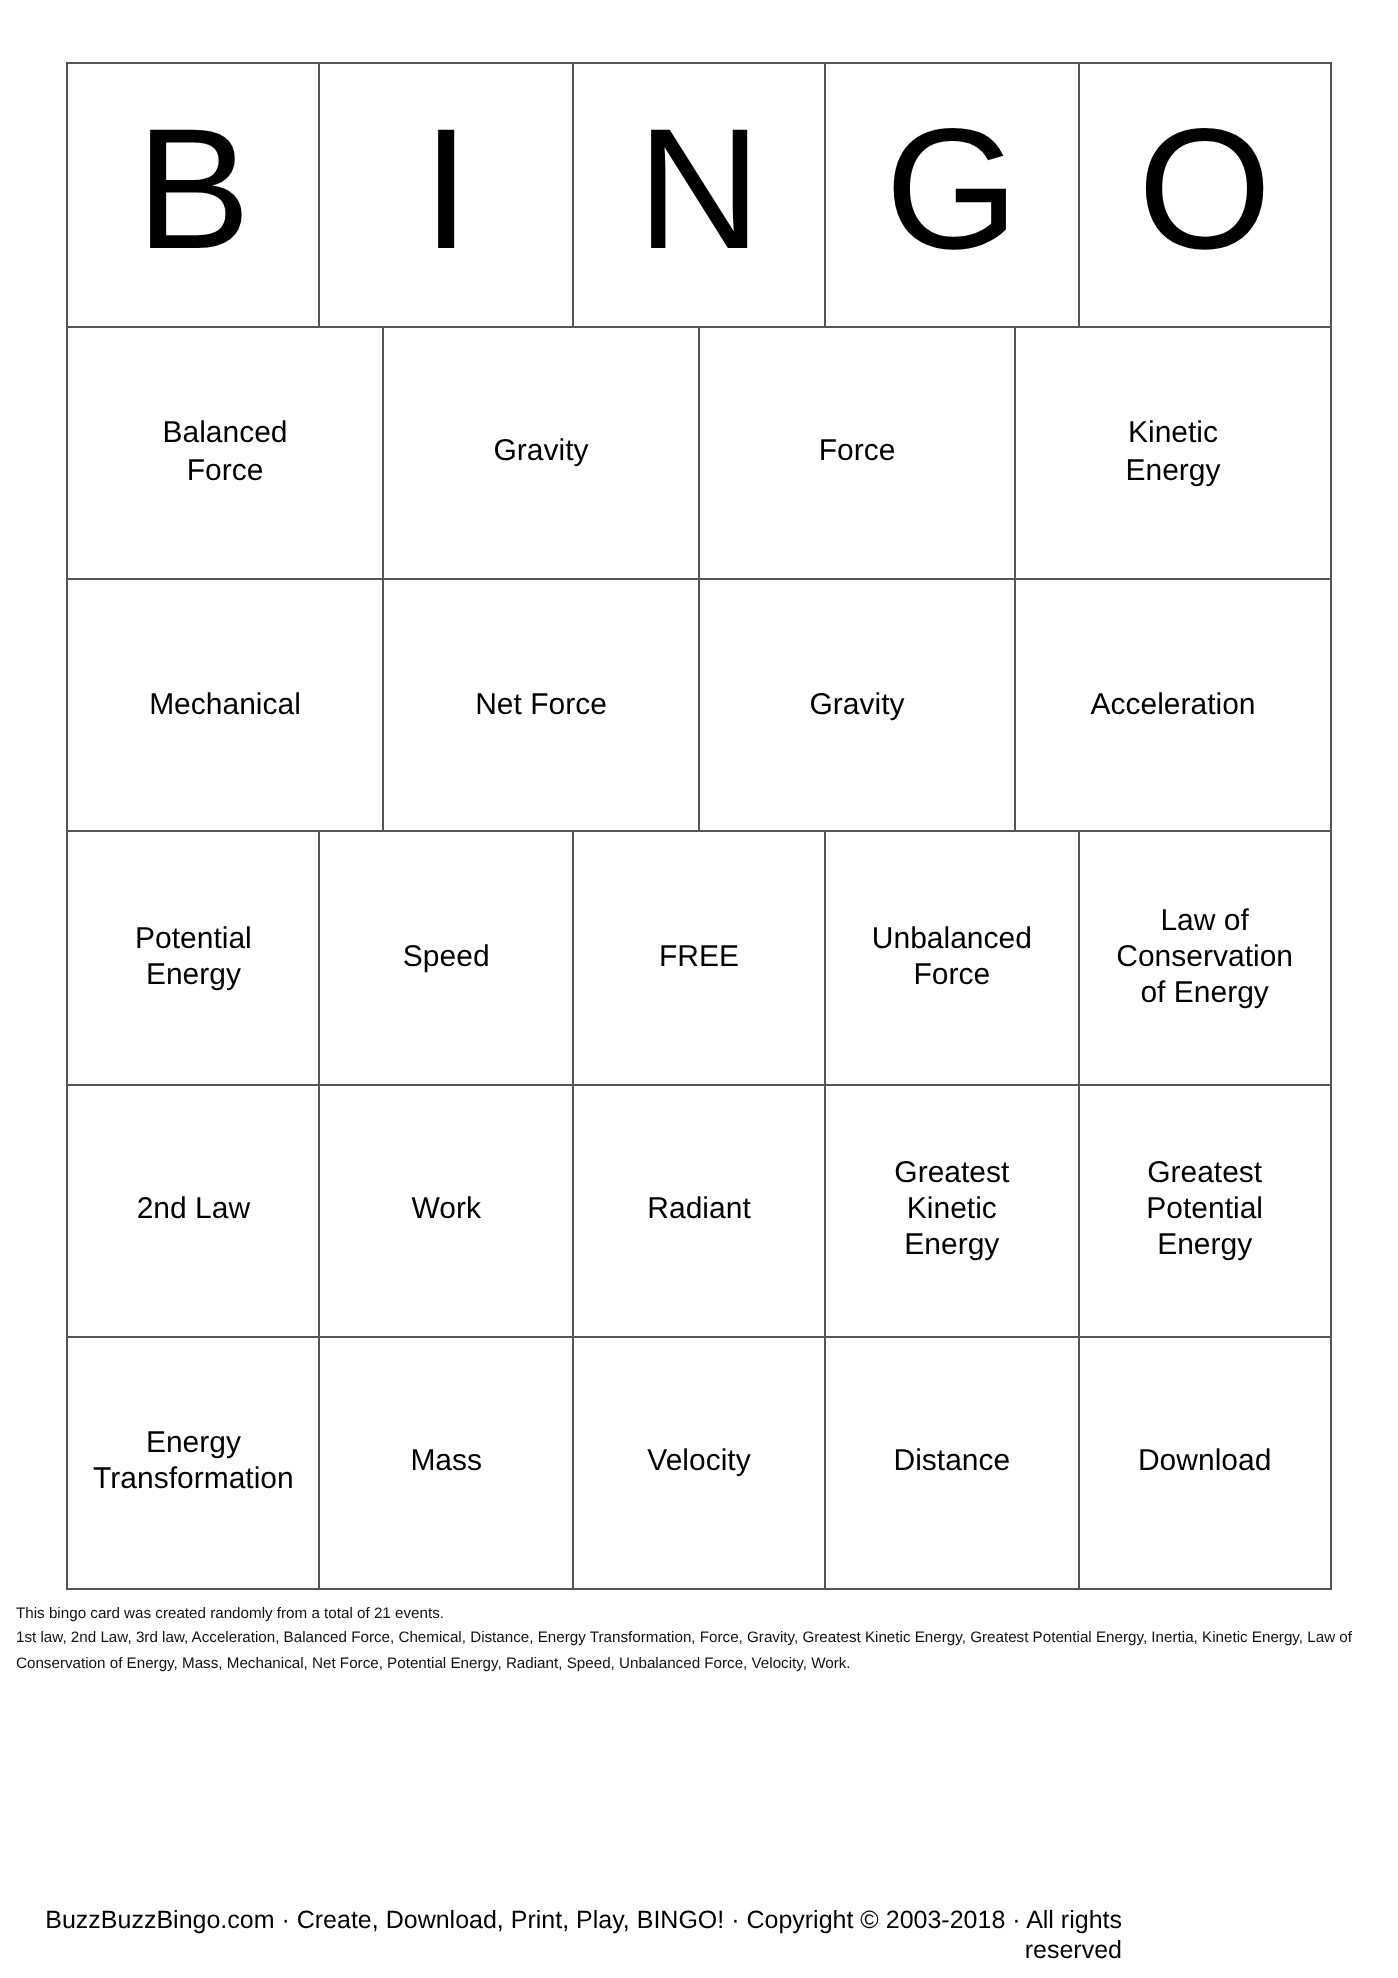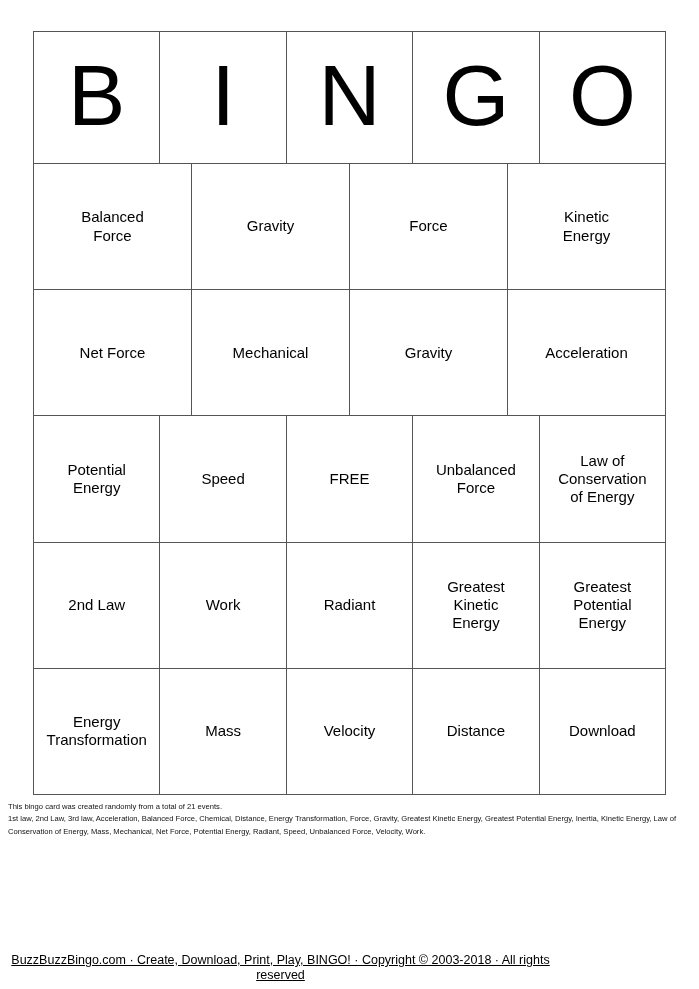--- a/index.html
+++ b/index.html
@@ -99,22 +99,21 @@
     color: #111111;
     text-align: left;
   }
 
   
   .footer {
     position: absolute;
     left: 0;
     top: 953px;
     width: 561px;
-    text-align: center;
-    text-decoration: underline;
+    text-align: right;
   }
 
   .footer-text {
     font-size: 12.5px;
     line-height: 1.2;
     color: #000000;
   }
 </style>
 </head>
 <body>
@@ -143,24 +142,24 @@
           <span class="cell-text">Force</span>
         </div>
       <div class="grid-cell">
           <span class="cell-text">Kinetic
 Energy</span>
         </div>
     </div>
 
     <div class="grid-row">
       <div class="grid-cell">
+          <span class="cell-text">Mechanical</span>
+        </div>
+      <div class="grid-cell">
           <span class="cell-text">Net Force</span>
-        </div>
-      <div class="grid-cell">
-          <span class="cell-text">Mechanical</span>
         </div>
       <div class="grid-cell">
           <span class="cell-text">Gravity</span>
         </div>
       <div class="grid-cell">
           <span class="cell-text">Acceleration</span>
         </div>
     </div>
 
     <div class="grid-row">

